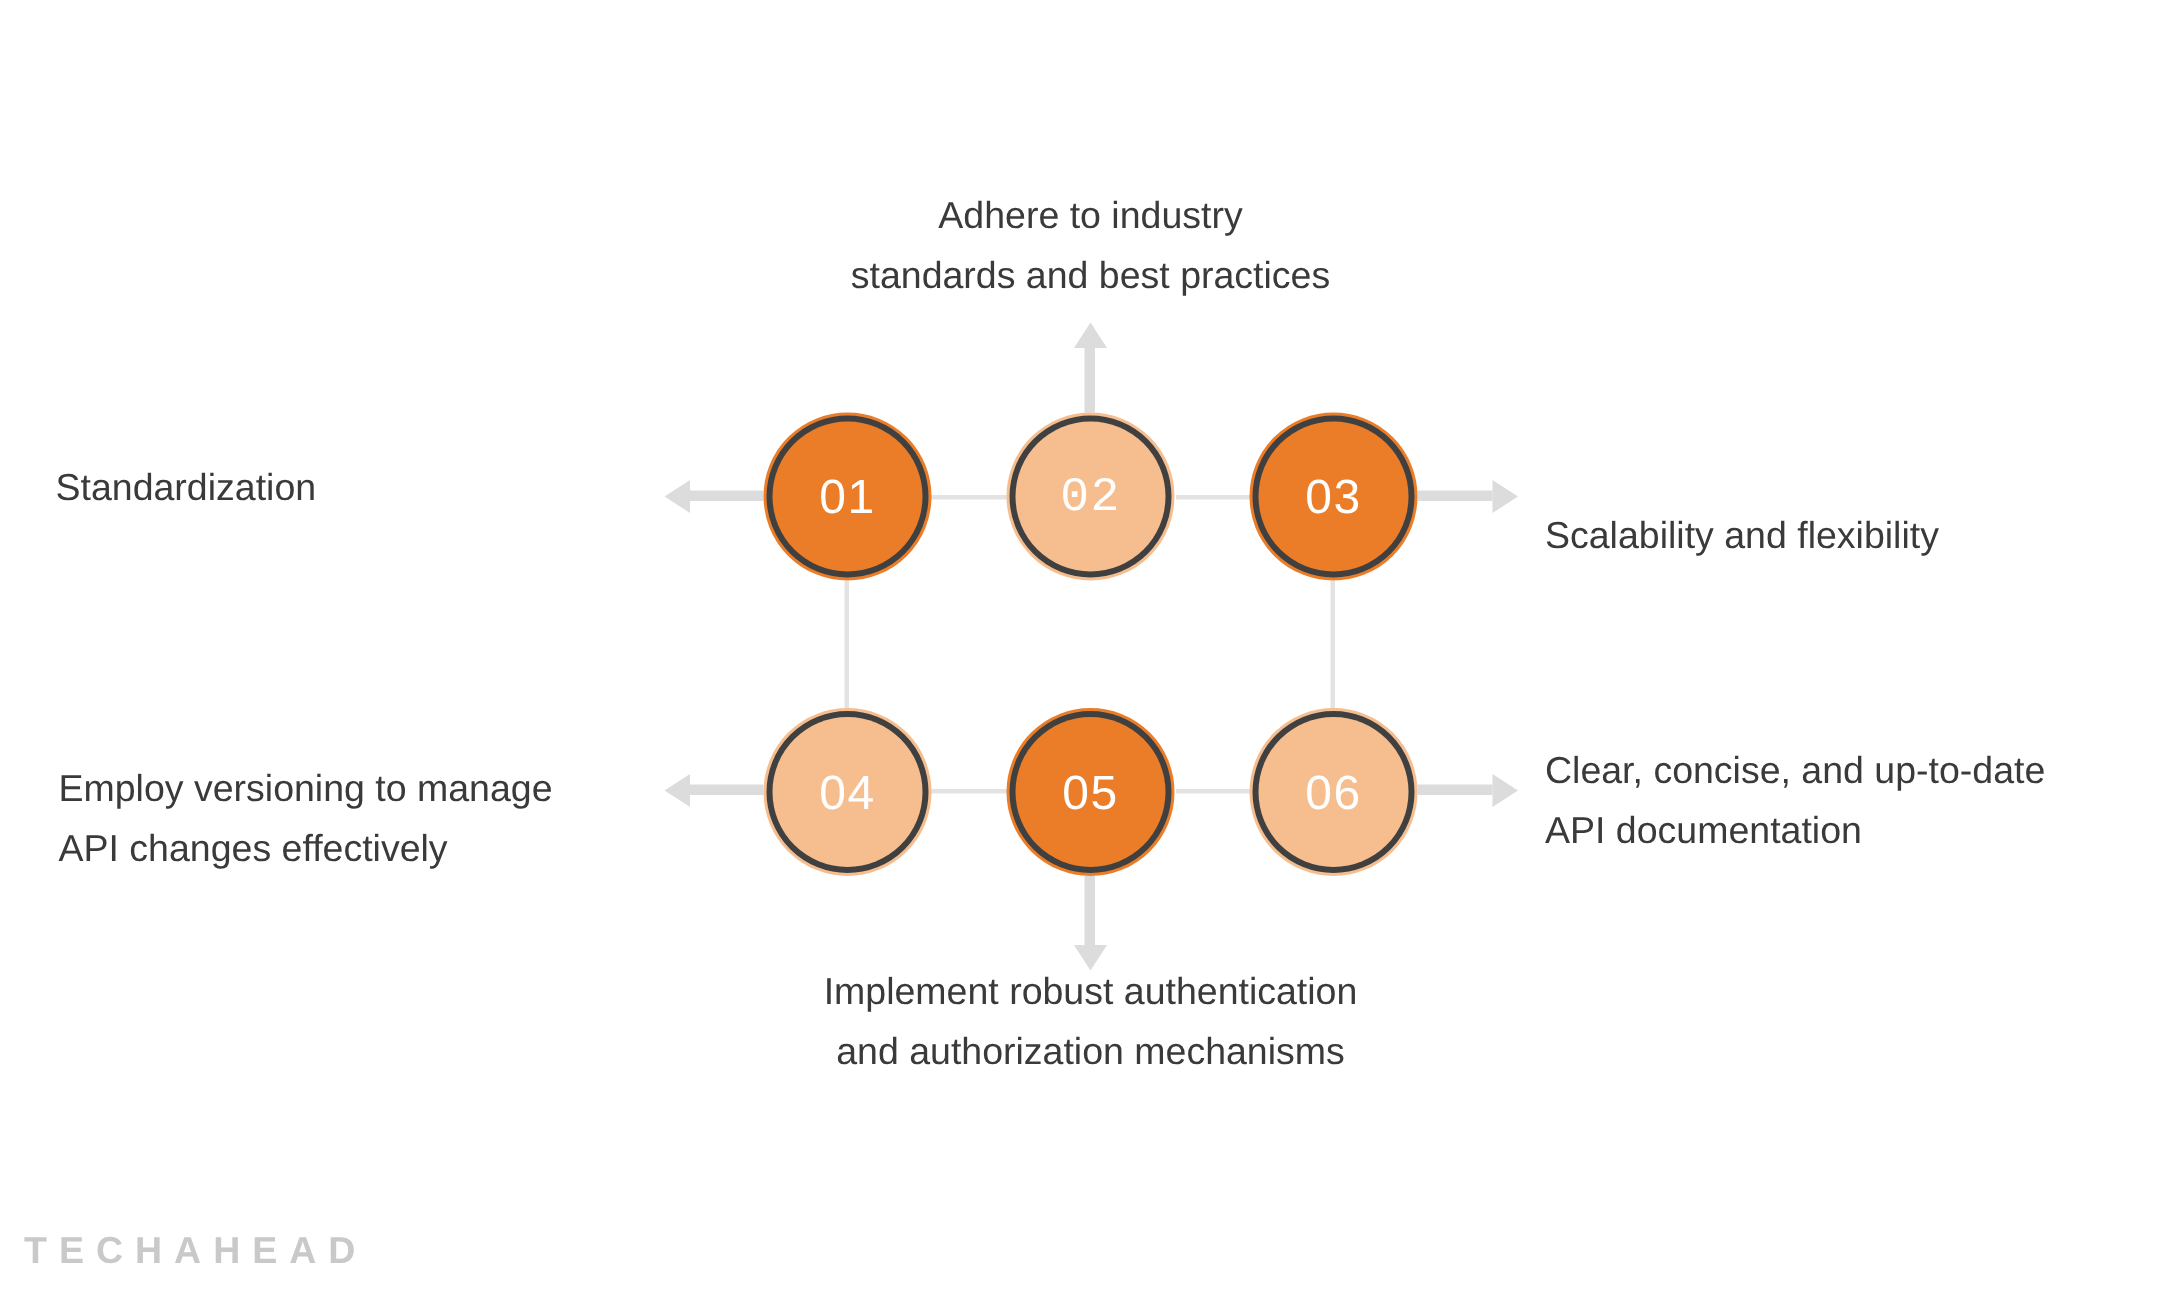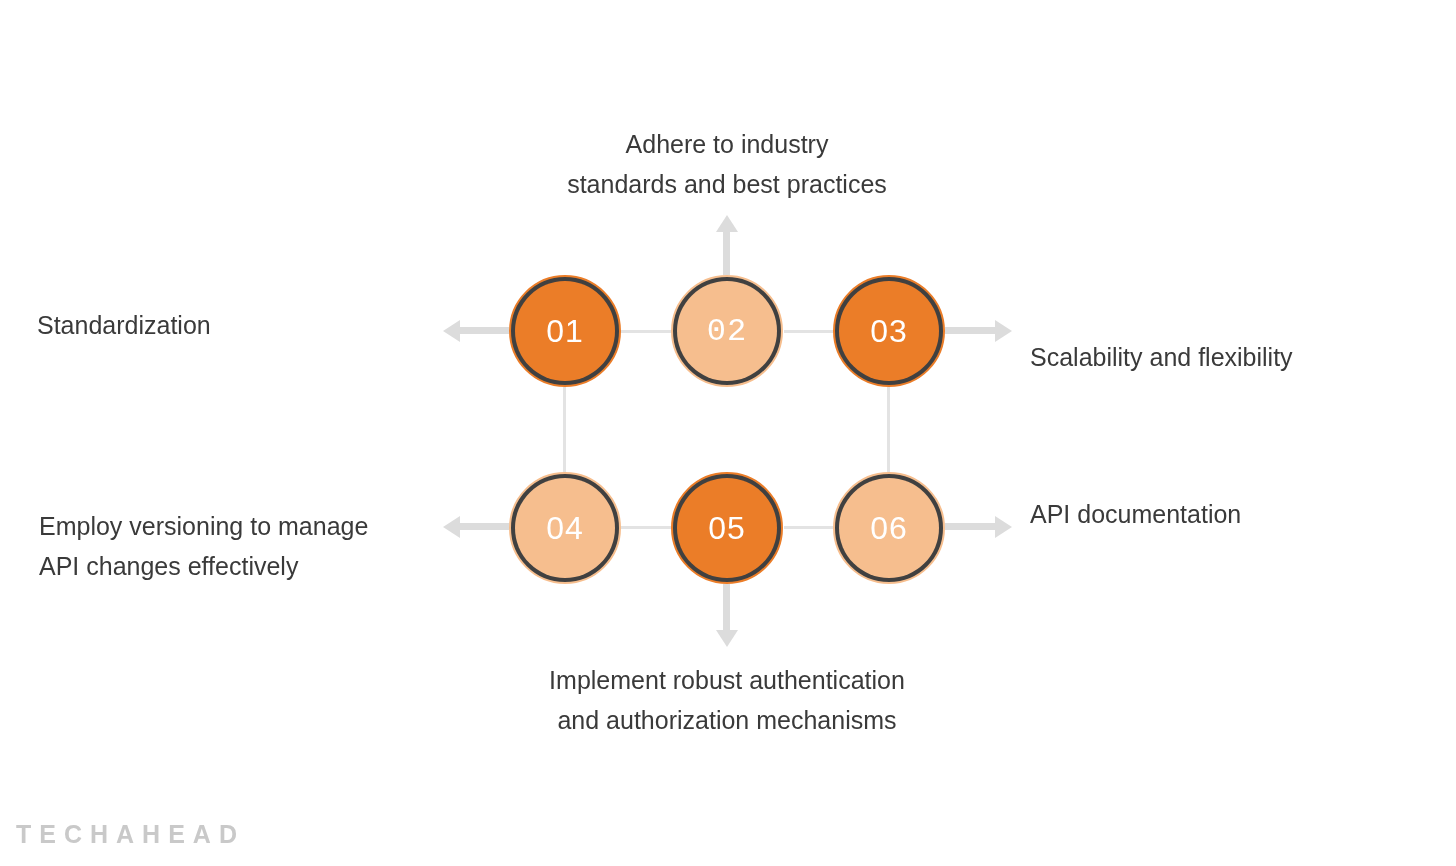--- a/index.html
+++ b/index.html
@@ -133,39 +133,40 @@
   <div class="label t-left" style="left:39px; top:506px;">
     <span class="line">Employ versioning to manage</span>
     <span class="line">API changes effectively</span>
   </div>
   <div class="shaft-h" style="left:460px; top:523px; width:49px;"></div>
   <div class="head head-left" style="left:443px; top:516px;"></div>
 
   <div class="shaft-h" style="left:945px; top:523px; width:50px;"></div>
   <div class="head head-right" style="left:995px; top:516px;"></div>
   <div class="label t-left" style="left:1030px; top:494px;">
+    <span class="line">Clear, concise, and up-to-date</span>
     <span class="line">API documentation</span>
   </div>
 
   <div class="hline" style="left:620px; top:526px; width:52px;"></div>
   <div class="hline" style="left:784px; top:526px; width:52px;"></div>
 
   <div class="node" style="left:509px; top:472px;" data-variant="light">
     <div class="node-fill">04</div>
   </div>
   <div class="node" style="left:671px; top:472px;" data-variant="dark">
     <div class="node-fill">05</div>
   </div>
   <div class="node" style="left:833px; top:472px;" data-variant="light">
     <div class="node-fill">06</div>
   </div>
 
   <div class="shaft-v" style="left:723px; top:584px; height:46px;"></div>
   <div class="head head-down" style="left:716px; top:630px;"></div>
 
-  <div class="label t-center" style="left:427px; top:660px; width:600px;">
+  <div class="label t-center" style="left:427px; top:641px; width:600px;">
     <span class="line">Implement robust authentication</span>
     <span class="line">and authorization mechanisms</span>
   </div>
 
   <div class="logo">TECHAHEAD</div>
 
 </div>
 
 </body></html>

